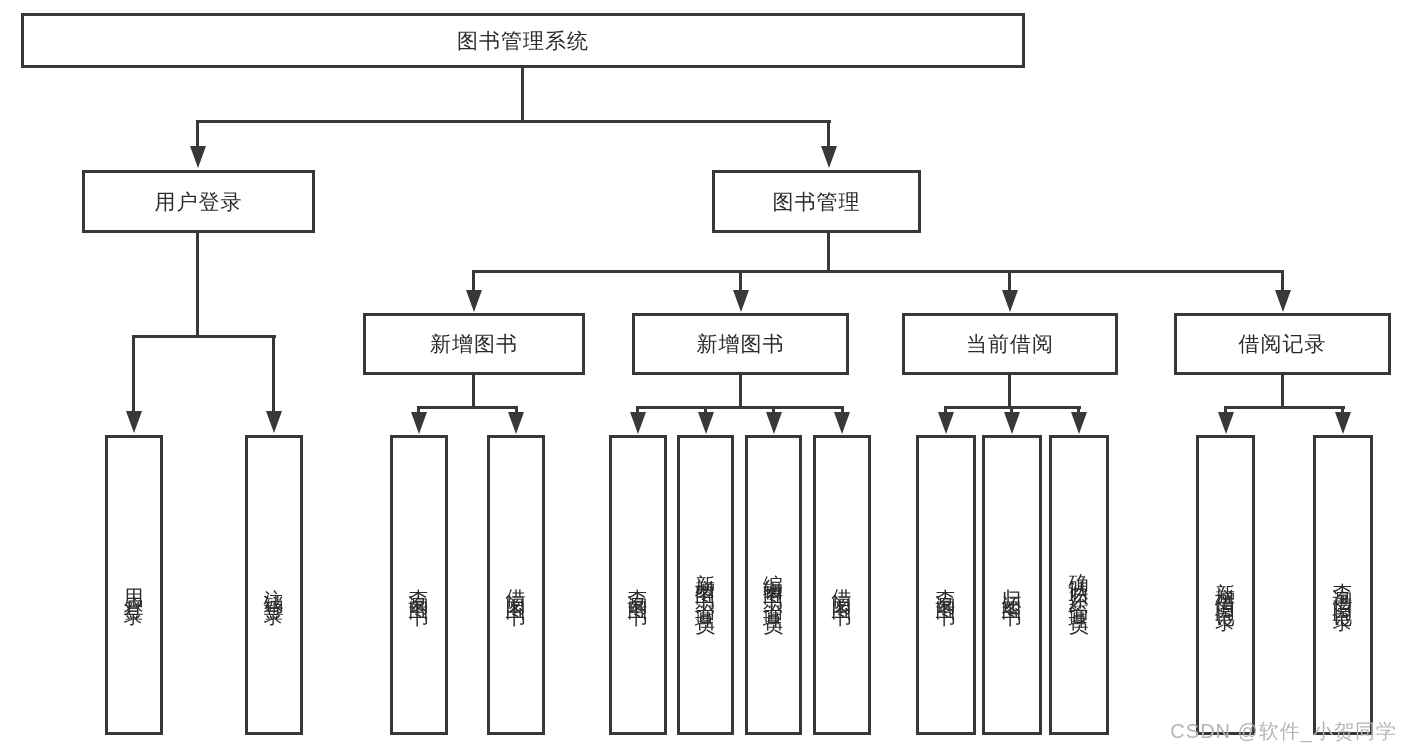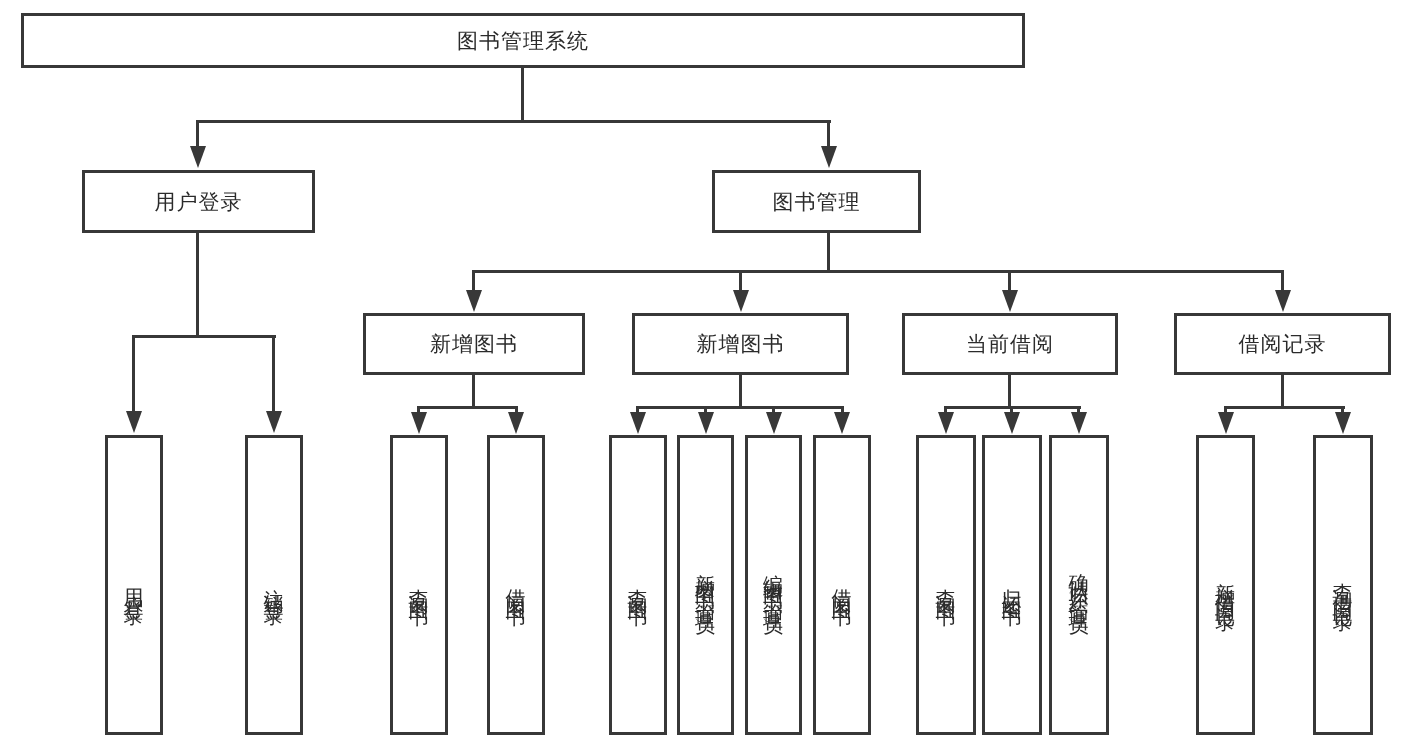--- a/index.html
+++ b/index.html
@@ -184,14 +184,15 @@
     <span>确认归还（管理员）</span>
   </div>
 
   <div class="box-v" style="left:1196px;top:435px;width:59px;height:300px;">
     <span>新增借阅记录</span>
   </div>
   <div class="box-v" style="left:1313px;top:435px;width:60px;height:300px;">
     <span>查询借阅记录</span>
   </div>
 
+  <div class="watermark">CSDN @软件_小贺同学</div>
 
 </div>
 
 </body></html>

